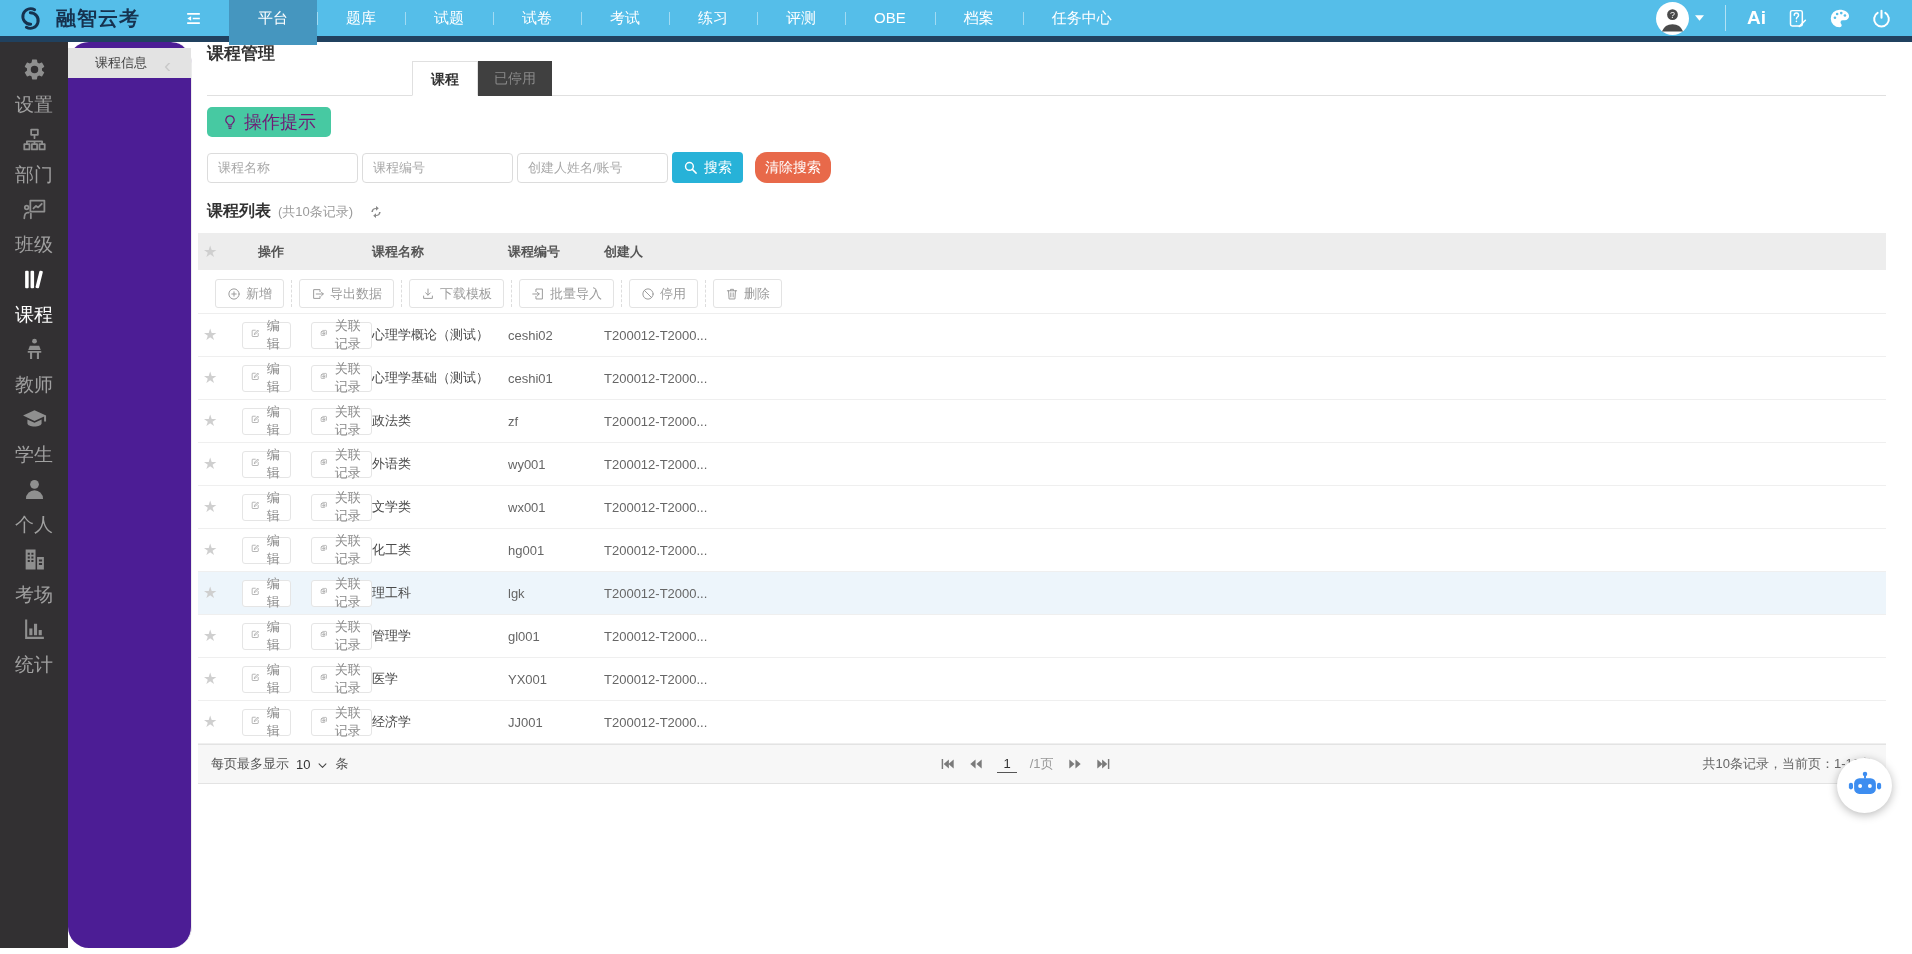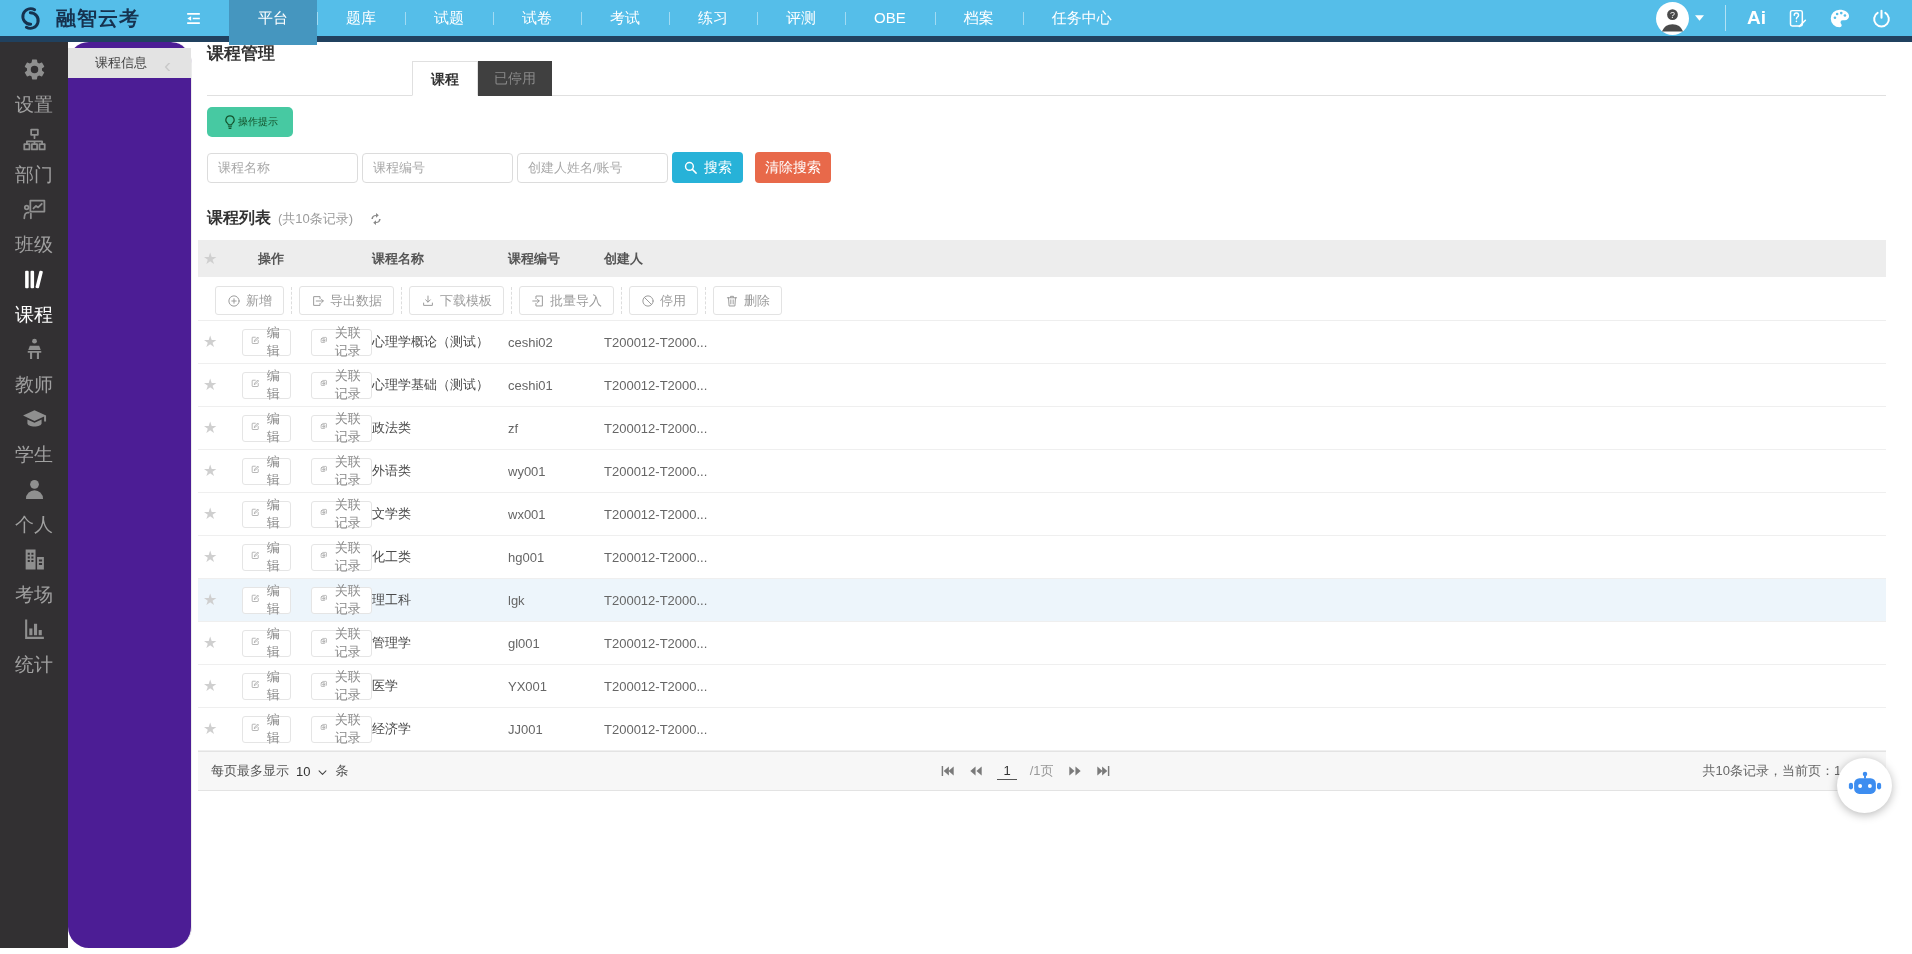--- a/index.html
+++ b/index.html
@@ -49,38 +49,38 @@
 
   
   .page-header { margin-left:9px; height:54px; border-bottom:1px solid #e0e0e0; position:relative; padding-top:0; }
   .page-title { font-size:17px; font-weight:bold; color:#333; }
   .page-subtitle { font-size:13px; color:#a9a9a9; margin-top:4px; }
   .tabs { position:absolute; left:205px; bottom:-1px; display:flex; }
   .tab { min-width:66px; padding:0 16px; height:35px; line-height:35px; text-align:center; font-size:14px;
     color:#8a8a8a; background:#404040; cursor:pointer; }
   .tab.active { background:#fff; border:1px solid #e0e0e0; border-bottom:1px solid #fff; color:#333; font-weight:bold; }
 
-  .tip-btn { margin:11px 0 0 9px; display:inline-flex; align-items:center; gap:0; height:30px; padding:0 15px;
-    background:#47c9a2; color:#14532d; border:none; border-radius:5px; font-size:10px; cursor:pointer;
+  .tip-btn { margin:11px 0 0 9px; display:inline-flex; align-items:center; gap:6px; height:30px; padding:0 15px;
+    background:#47c9a2; color:#701a75; border:none; border-radius:5px; font-size:18px; cursor:pointer;
     font-family:inherit; }
   .tip-btn .ico { width:16px; height:16px; }
 
   
   .search-row { margin:15px 0 0 9px; display:flex; align-items:center; }
   .search-row input { width:151px; height:30px; border:1px solid #dcdcdc; border-radius:4px; padding:0 10px;
     font-size:13px; color:#666; margin-right:4px; font-family:inherit; outline:none; }
   .search-row input::placeholder { color:#a9a9a9; }
   .btn-search { display:inline-flex; align-items:center; gap:6px; height:31px; padding:0 11px; background:#27b2d8;
     color:#fff; border:none; border-radius:4px; font-size:14px; cursor:pointer; font-family:inherit; }
   .btn-search .ico { width:15px; height:15px; }
   .btn-clear { margin-left:12px; height:31px; padding:0 10px; background:#e8694a; color:#fff; border:none;
-    border-radius:4px; font-size:14px; cursor:pointer; font-family:inherit; }
+    border-radius:12px; font-size:14px; cursor:pointer; font-family:inherit; }
 
   
-  .list-title-row { margin:25px 0 0 9px; display:flex; align-items:center; }
+  .list-title-row { margin:18px 0 0 9px; display:flex; align-items:center; }
   .list-title { font-size:16px; font-weight:bold; color:#333; }
   .list-count { font-size:13px; color:#9b9b9b; margin-left:7px; }
   .refresh { width:16px; height:16px; color:#8a8a8a; margin-left:15px; cursor:pointer; }
 
   
   .table { margin-top:11px; }
   .thead, .row { display:grid; grid-template-columns:44px 130px 136px 96px 220px 1fr; align-items:center; }
   .thead { height:37px; background:#ededed; font-size:13px; font-weight:bold; color:#555; }
   .th-op { padding-left:16px; }
   .cell-star { padding-left:5px; font-size:16px; color:#cfcfcf; cursor:pointer; line-height:1; }

